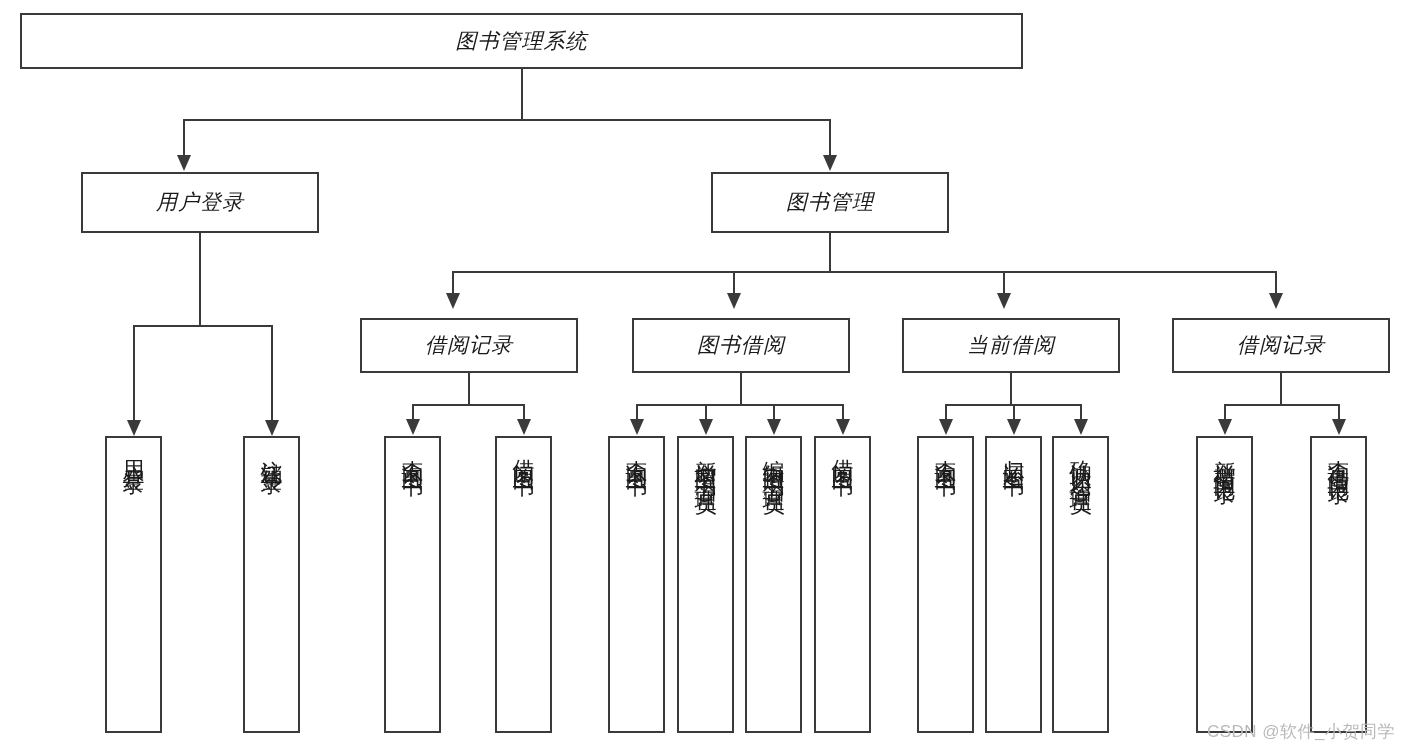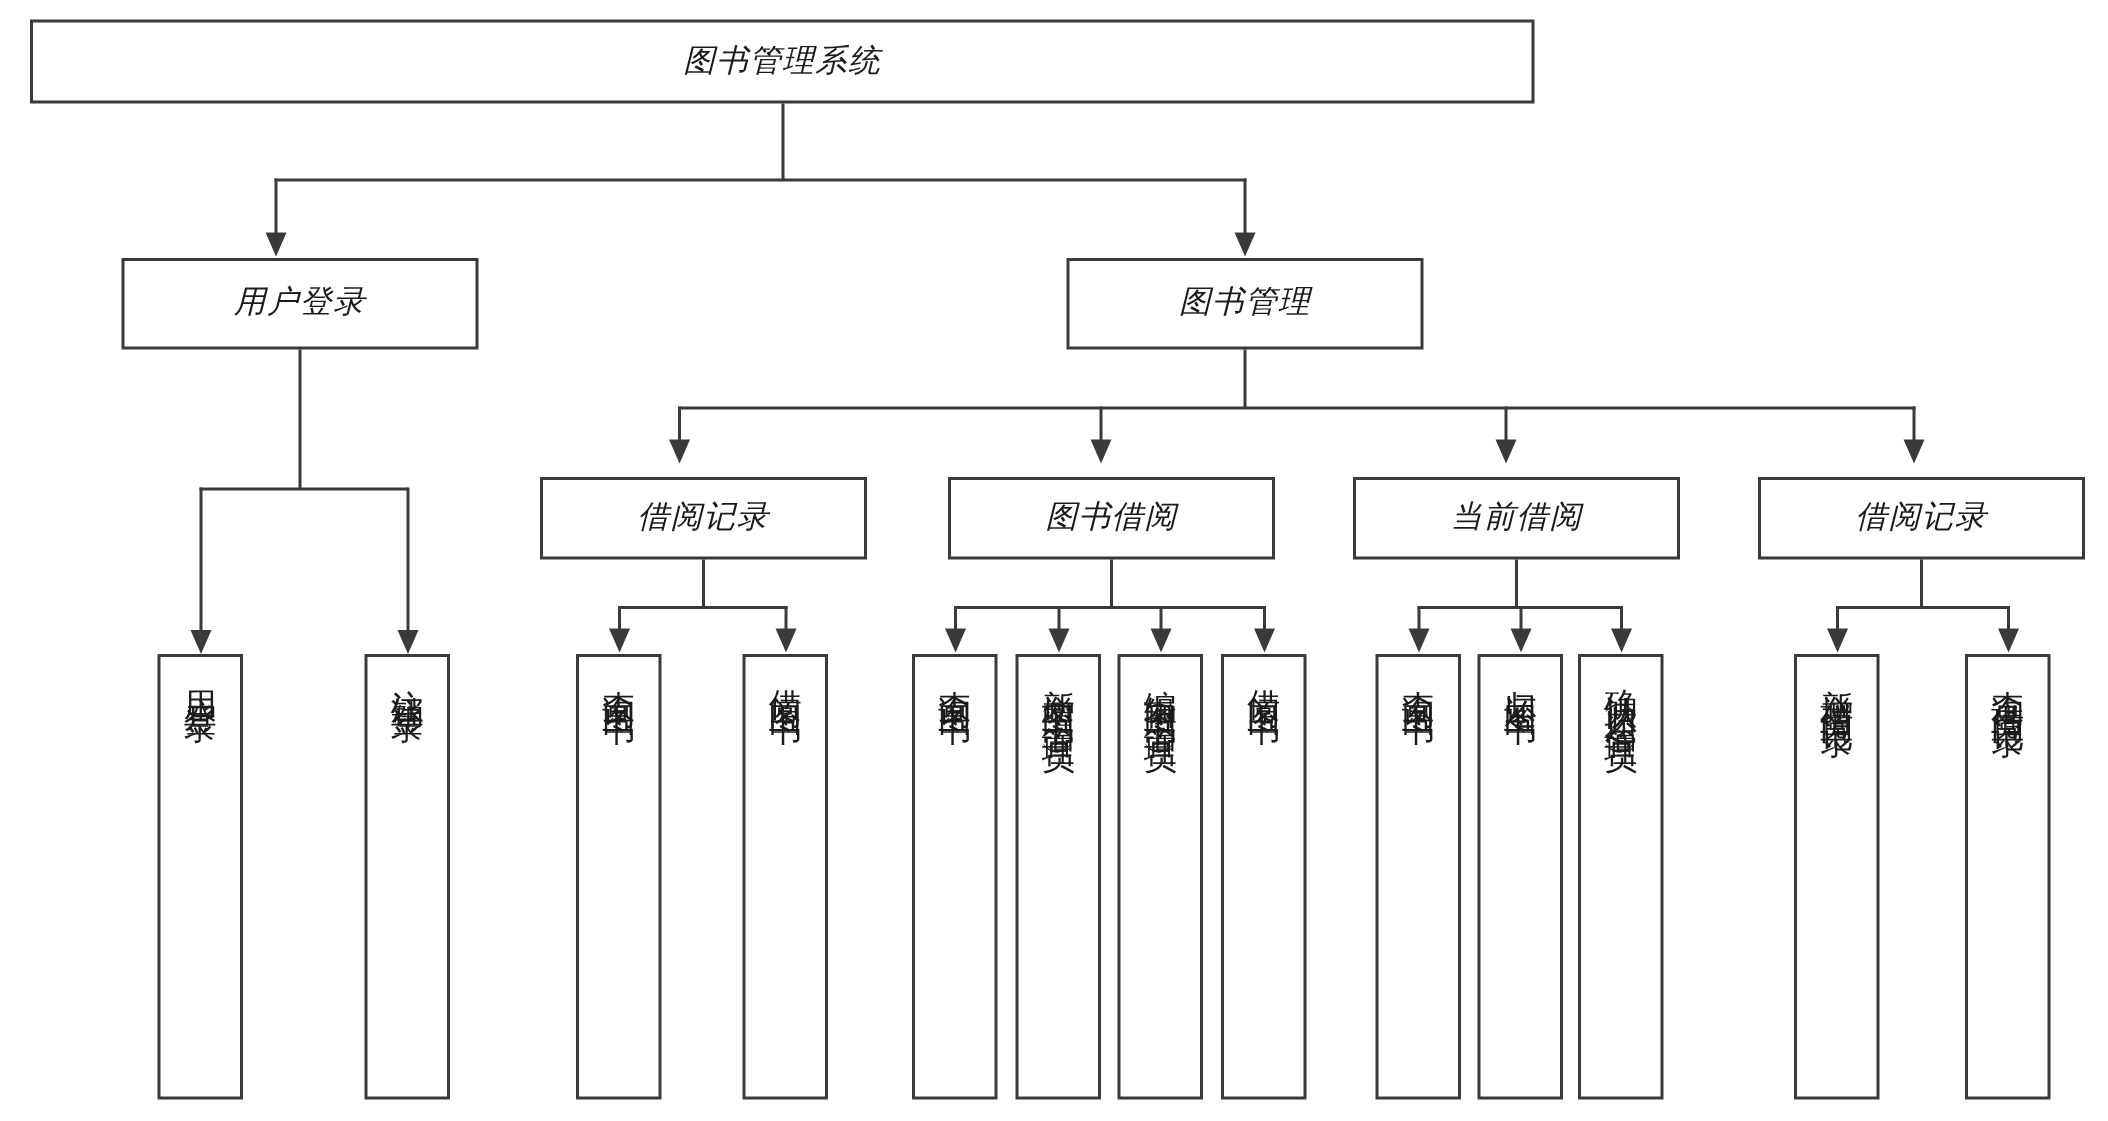--- a/index.html
+++ b/index.html
@@ -218,14 +218,15 @@
     <span class="lbl">确认归还（管理员）</span>
   </div>
 
   <div class="node v" style="left:1196px;top:436px;width:57px;height:297px;">
     <span class="lbl">新增借阅记录</span>
   </div>
   <div class="node v" style="left:1310px;top:436px;width:57px;height:297px;">
     <span class="lbl">查询借阅记录</span>
   </div>
 
+  <div id="watermark">CSDN @软件_小贺同学</div>
 
 </div>
 
 </body></html>

